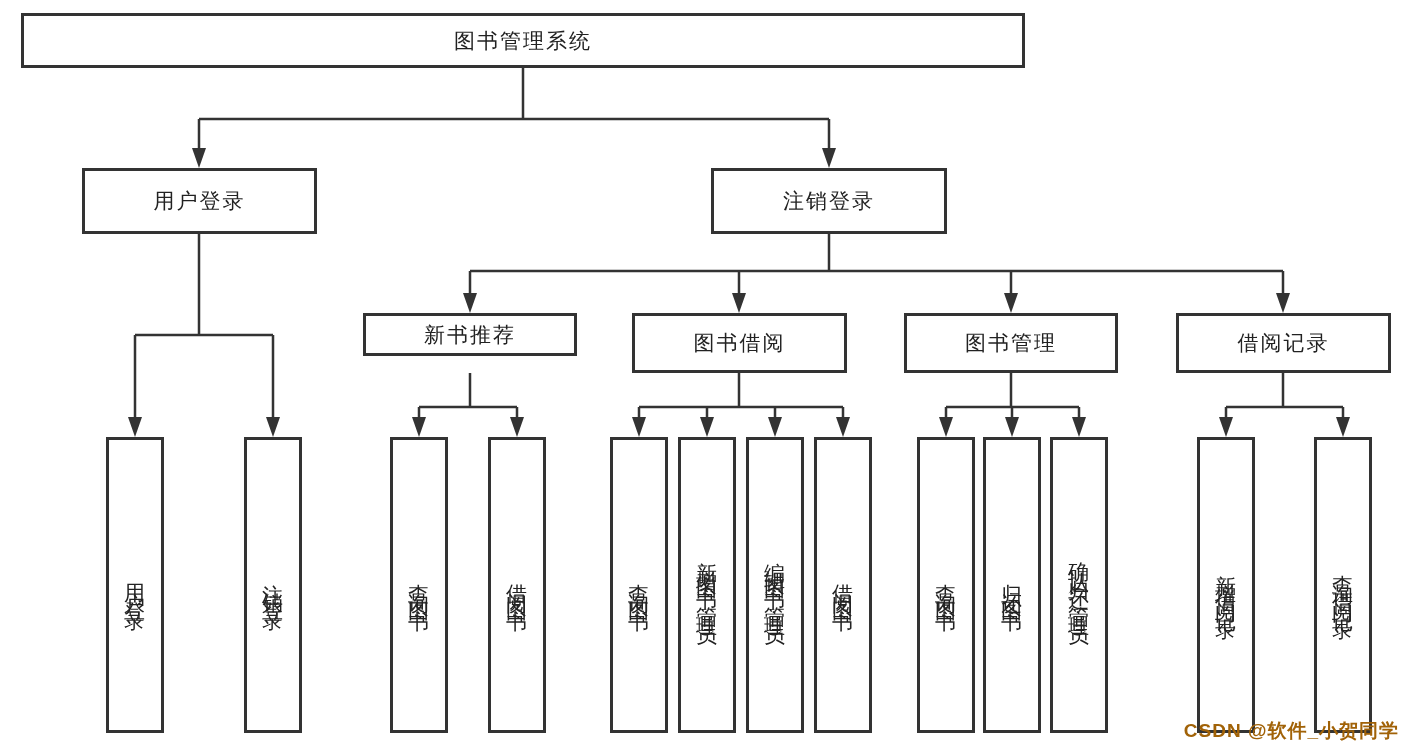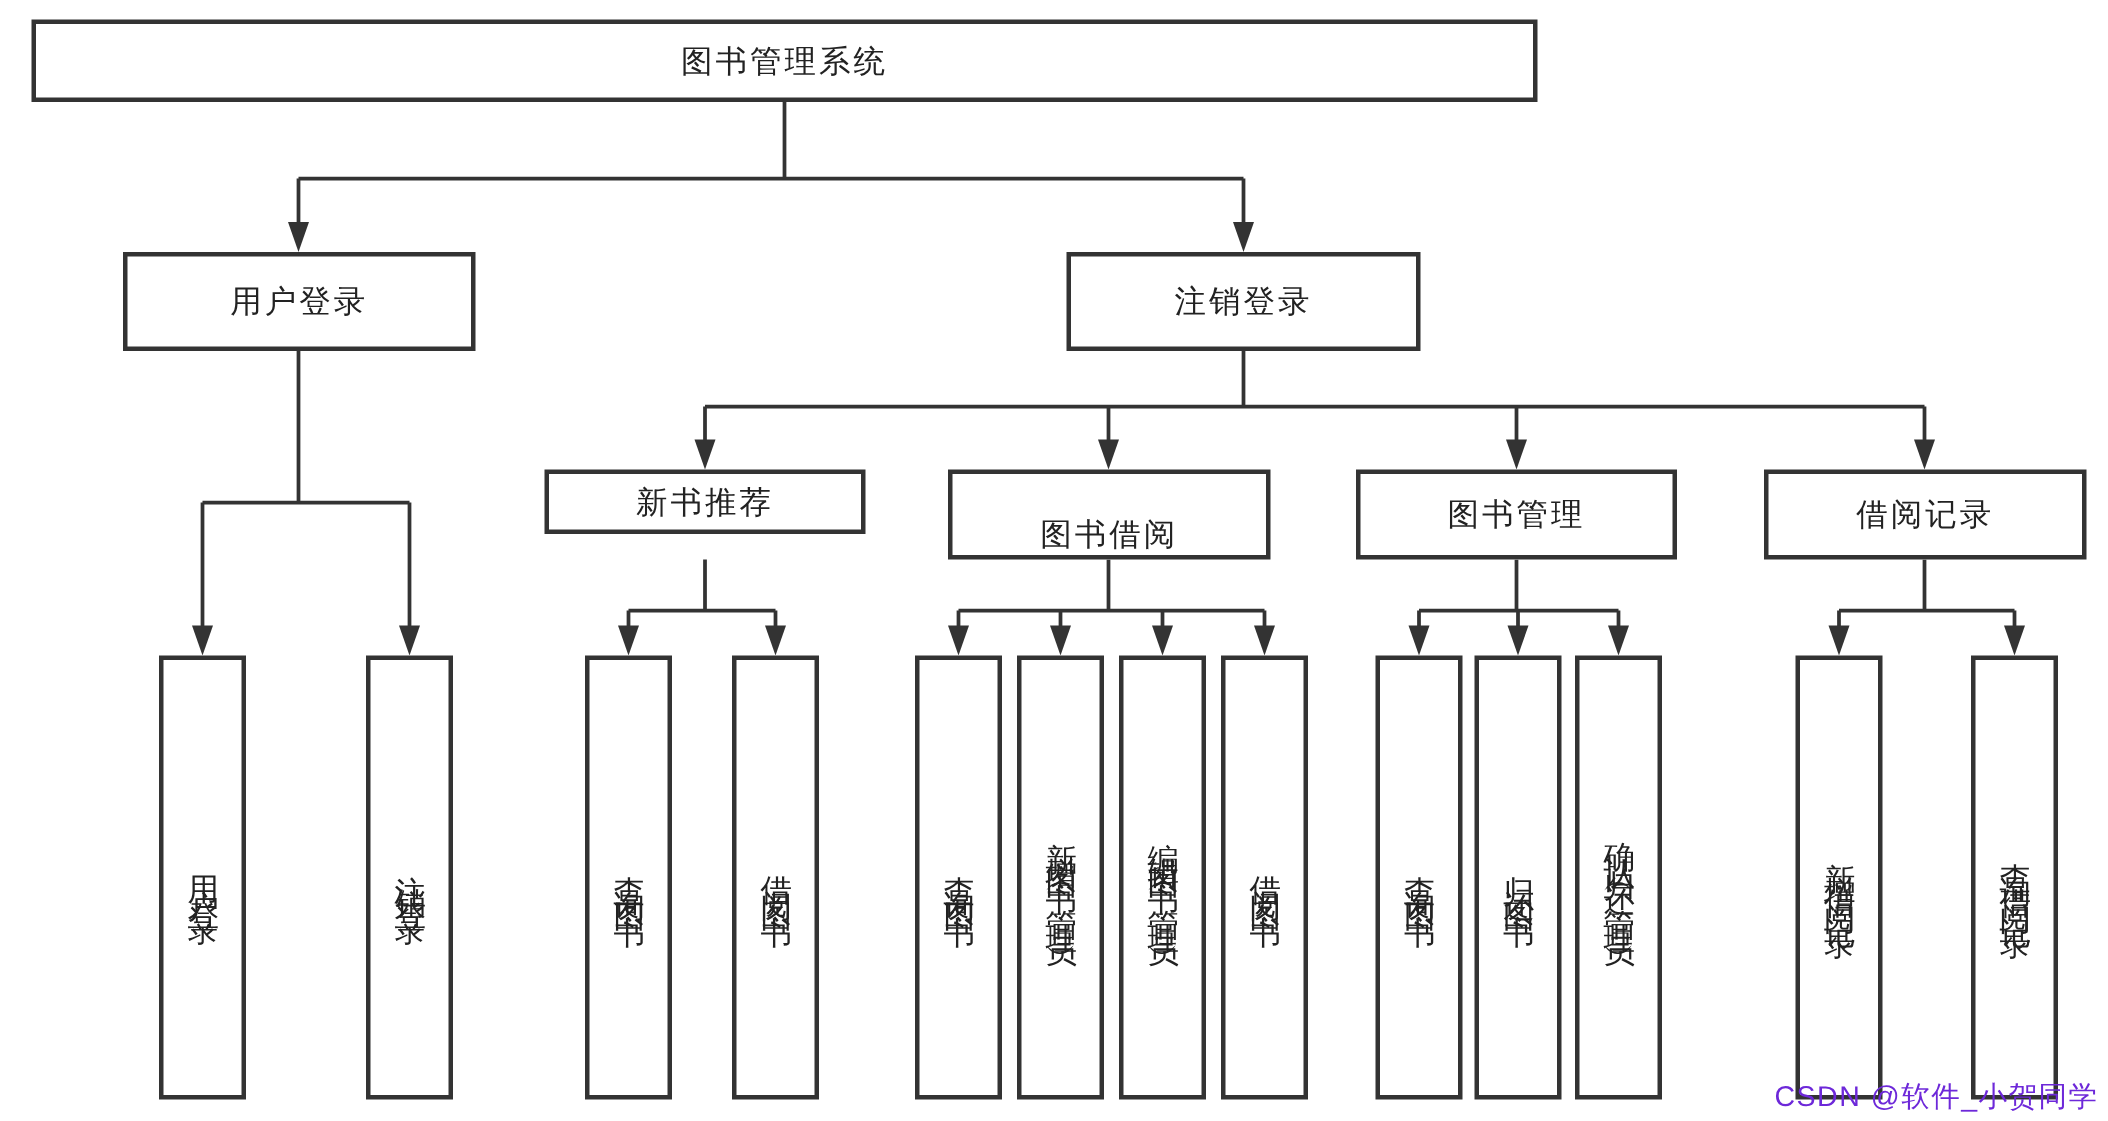--- a/index.html
+++ b/index.html
@@ -38,21 +38,21 @@
     font-size: 21px;
     letter-spacing: 9px;
     line-height: 1.1;
     white-space: nowrap;
   }
   
   .n-root   { left: 21px;   top: 13px;  width: 1004px; height: 55px; }
   .n-login  { left: 82px;   top: 168px; width: 235px;  height: 66px; }
   .n-mgmt   { left: 711px;  top: 168px; width: 236px;  height: 66px; }
   .n-l3a    { left: 363px;  top: 313px; width: 214px;  height: 43px; }
-  .n-l3b    { left: 632px;  top: 313px; width: 215px;  height: 60px; align-items: flex-end; }
+  .n-l3b    { left: 632px;  top: 313px; width: 215px;  height: 60px; }
   .n-l3c    { left: 904px;  top: 313px; width: 214px;  height: 60px; }
   .n-l3d    { left: 1176px; top: 313px; width: 215px;  height: 60px; font-family: Liberation Serif, serif; }
   .leaf     { top: 437px; width: 58px; height: 296px; }
   .lf-1  { left: 106px; }
   .lf-2  { left: 244px; }
   .lf-3  { left: 390px; }
   .lf-4  { left: 488px; }
   .lf-5  { left: 610px; }
   .lf-6  { left: 678px; }
   .lf-7  { left: 746px; }
@@ -60,23 +60,24 @@
   .lf-9  { left: 917px; }
   .lf-10 { left: 983px; }
   .lf-11 { left: 1050px; }
   .lf-12 { left: 1197px; }
   .lf-13 { left: 1314px; }
   .watermark {
     position: absolute;
     right: 6px;
     bottom: 3px;
     font-size: 19px;
-    color: #6d28d9;
+    color: #a16207;
     letter-spacing: 1px;
     white-space: nowrap;
+    font-weight: bold;
   }
 </style>
 </head>
 <body>
 
 <div class="stage">
 
   <svg class="connector-layer" viewBox="0 0 1405 747" xmlns="http://www.w3.org/2000/svg">
     <g stroke="#333333" stroke-width="2.5" fill="none">
 

